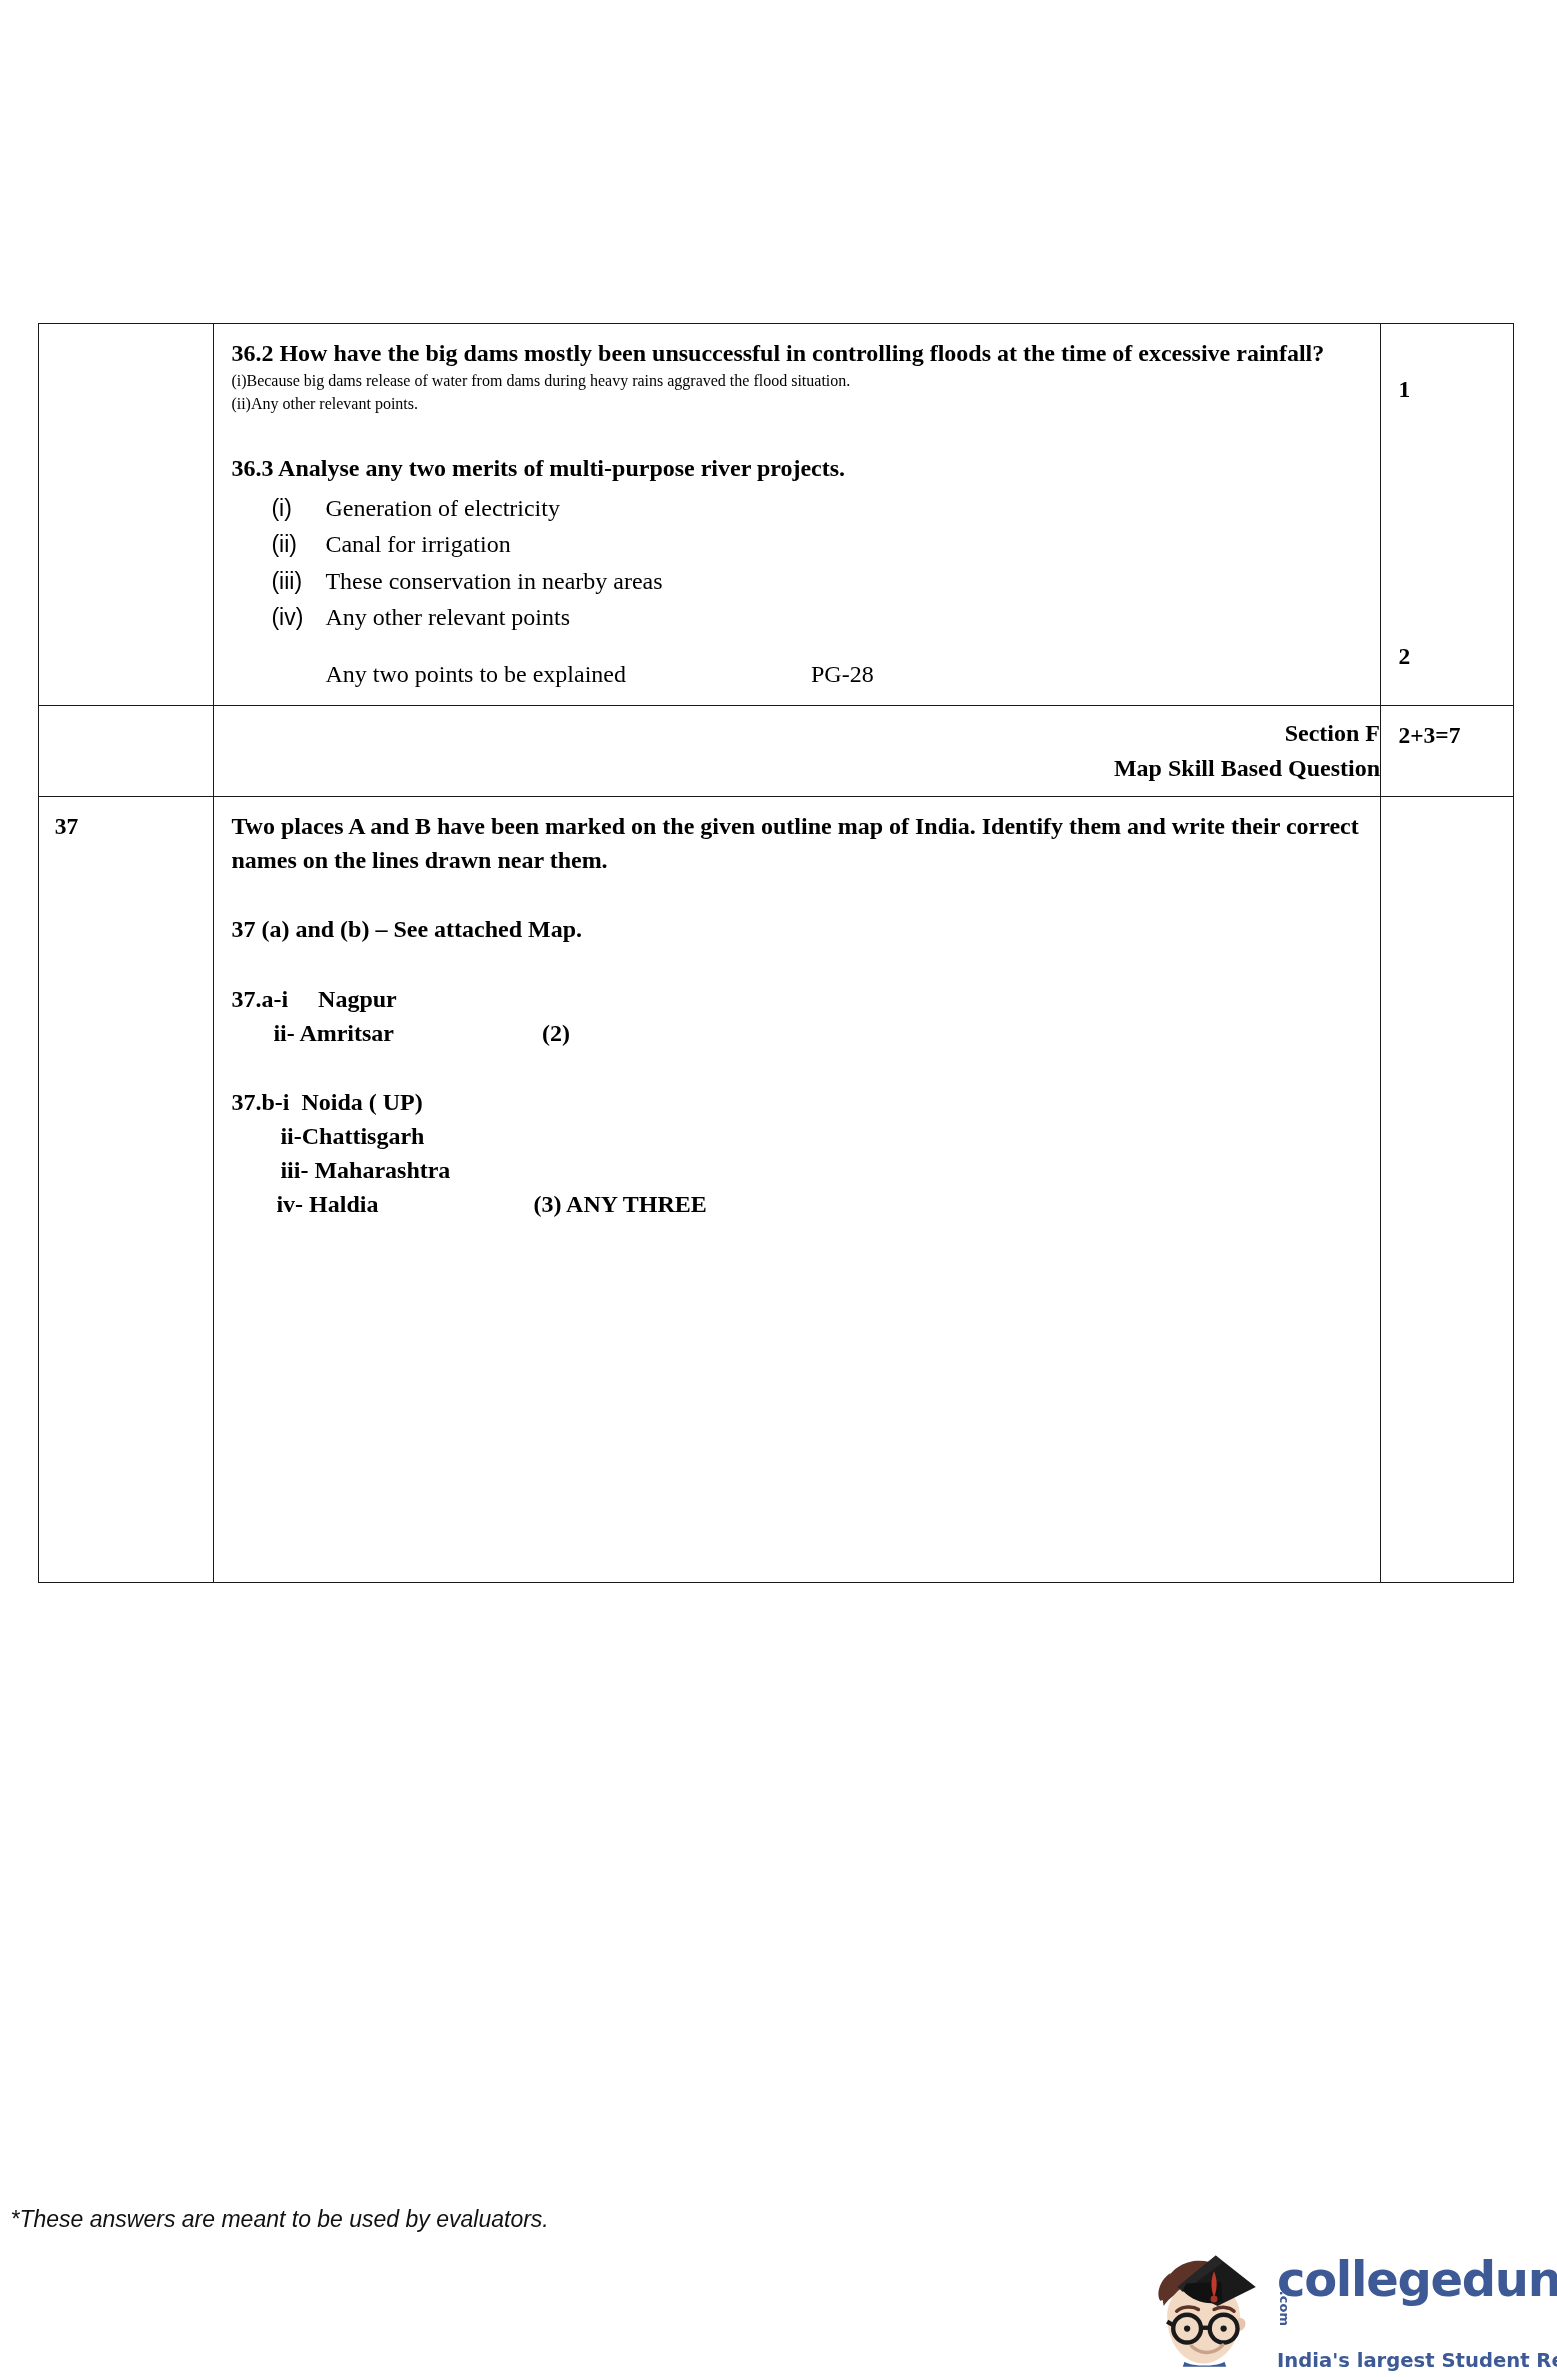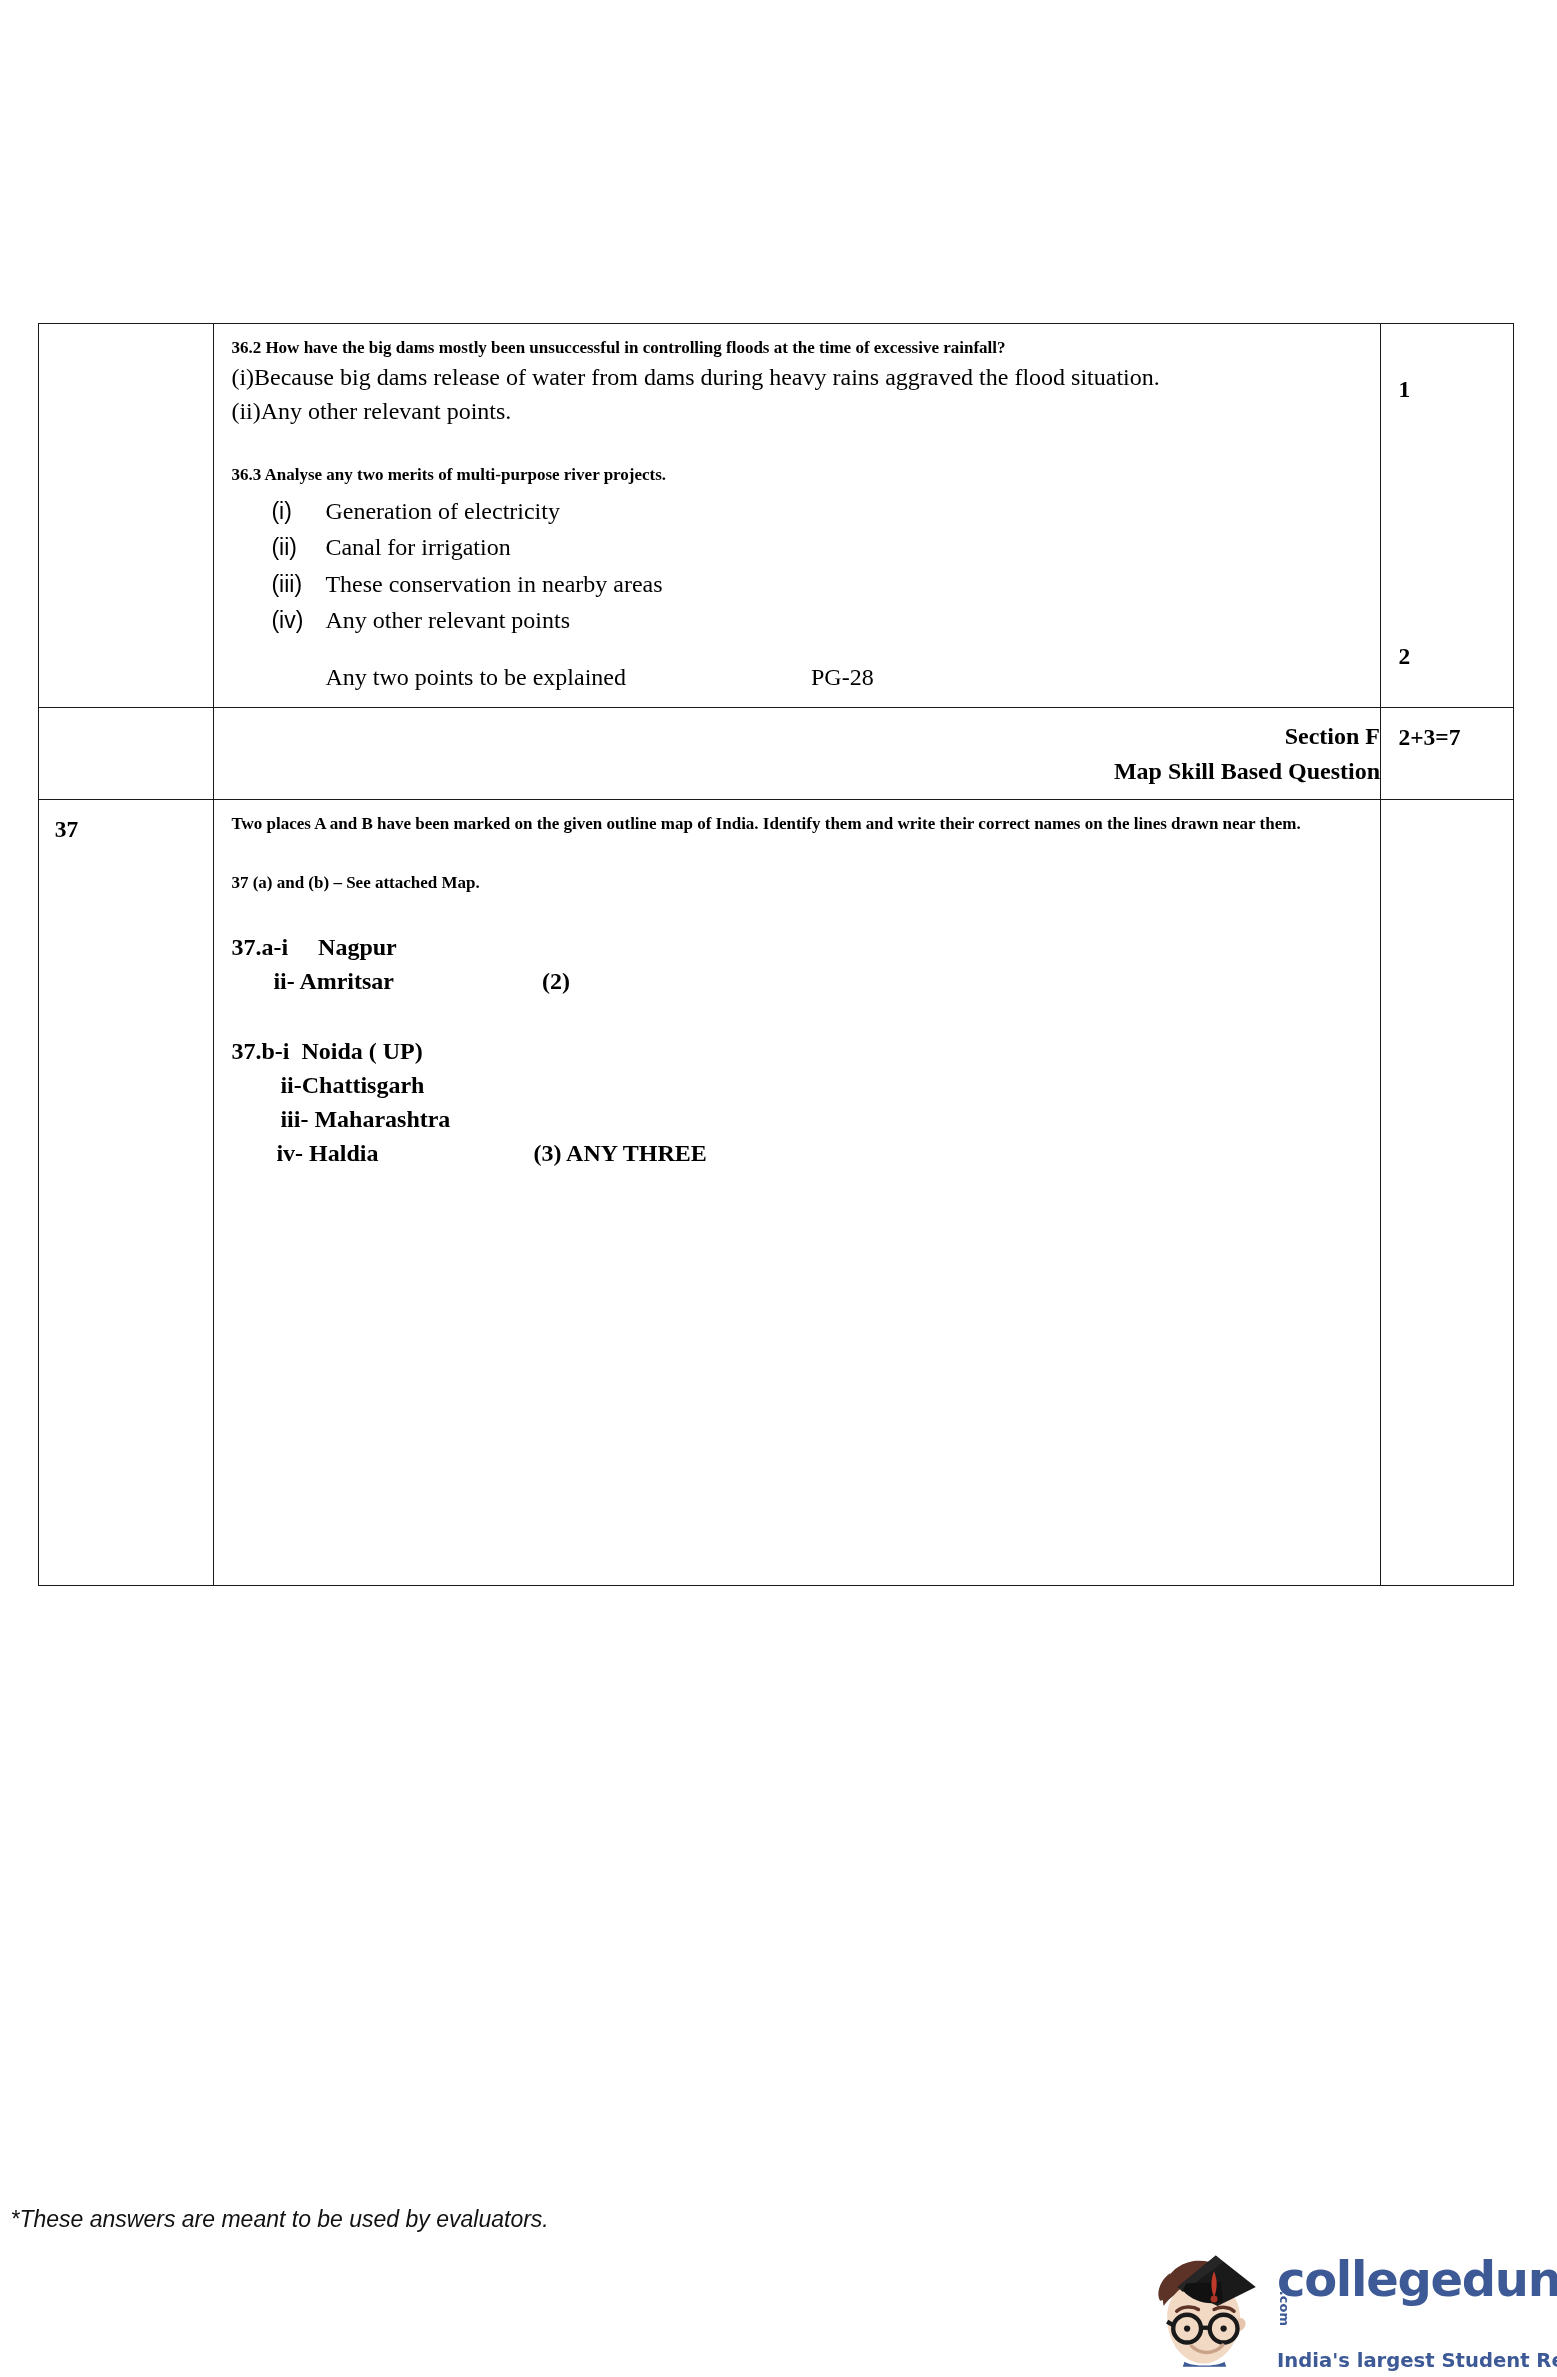--- a/index.html
+++ b/index.html
@@ -72,27 +72,27 @@
   }
   .marks-cell-36 .m-bot {
     position: absolute;
     top: 319px;
     left: 17.4px;
     font-size: 23.5px;
     font-weight: bold;
   }
 
   .q-bold {
-    font-size: 17px;
+    font-size: 24px;
     font-weight: bold;
     line-height: 1.42;
     margin: 0;
   }
   .q-plain {
-    font-size: 24px;
+    font-size: 16px;
     font-weight: normal;
     line-height: 1.42;
     margin: 0;
   }
   .spacer-md { height: 35px; }
 
   
   .rlist {
     list-style: none;
     margin: 5.2px 0 0 0;

